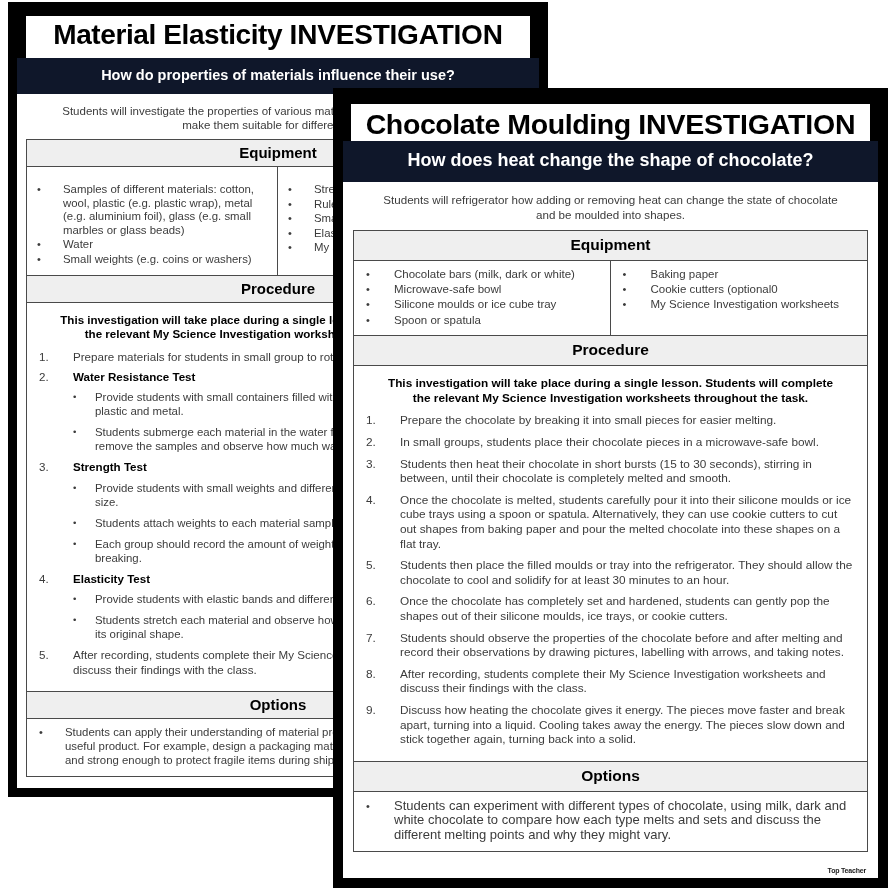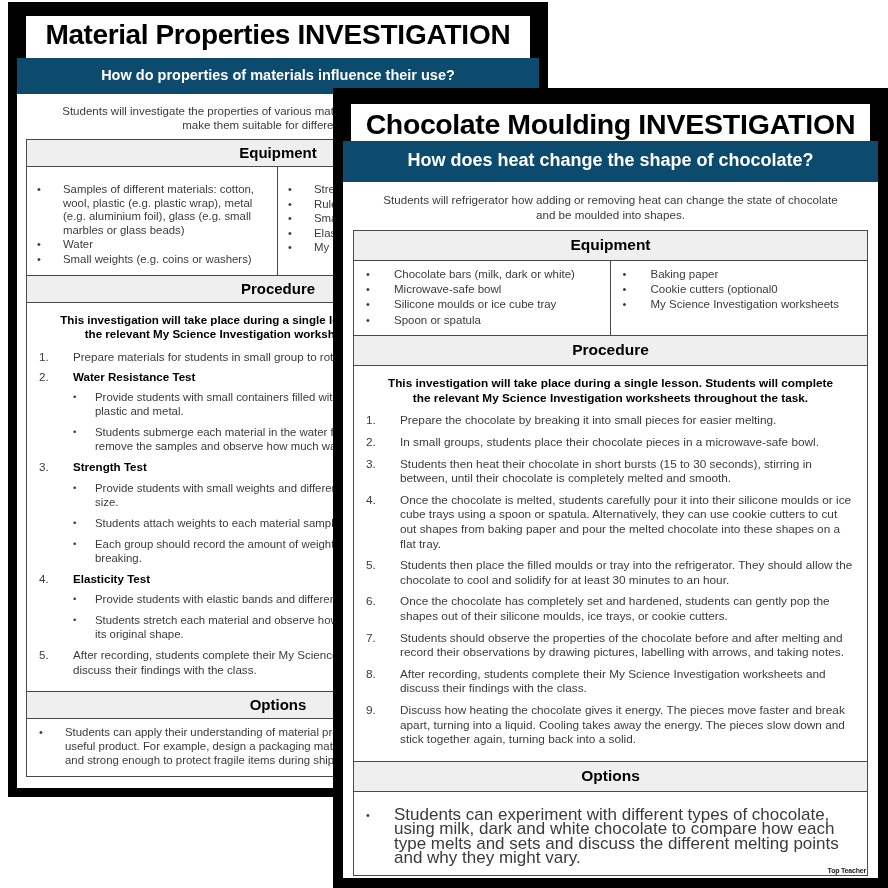--- a/index.html
+++ b/index.html
@@ -56,21 +56,21 @@
     white-space: nowrap;
   }
   .title-text .light {
     font-weight: 700;
   }
   .title-text .heavy {
     font-weight: 800;
     letter-spacing: -0.2px;
   }
   .subtitle-bar {
-    background: #0c4a6e;
+    background: #0f172a;
     color: #ffffff;
     text-align: center;
     font-weight: 700;
     box-sizing: border-box;
   }
 
   
   .body-wrap {
     background: #ffffff;
     box-sizing: border-box;
@@ -269,43 +269,42 @@
   }
   #card-chocolate ol.nl > li {
     font-size: 11.8px;
     line-height: 14.6px;
     padding-left: 34px;
     margin-bottom: 7px;
   }
   #card-chocolate ol.nl > li .num { font-size: 11.8px; }
   #card-chocolate .opt-body { padding: 7px 12px 9px 12px; }
   #card-chocolate .opt-body ul.bl > li {
-    font-size: 17px;
+    font-size: 13px;
     line-height: 14.6px;
     padding-left: 28px;
-    margin-top: 9px;
   }
   #card-chocolate .footer-logo {
     right: 12px;
     bottom: 4px;
     font-size: 7px;
   }
 </style>
 </head>
 <body>
 
 <div id="stage">
 
   <div class="card" id="card-materials">
     <div class="card-inner">
 
       <div class="title-band">
         <div class="title-box">
           <div class="title-text">
-            <span class="light">Material Properties</span>
+            <span class="light">Material Elasticity</span>
             <span class="heavy">INVESTIGATION</span>
           </div>
         </div>
       </div>
 
       <div class="subtitle-bar">How do properties of materials influence their use?</div>
 
       <div class="body-wrap">
 
         <div class="intro">Students will investigate the properties of various materials and how these properties make them suitable for different uses.</div>

